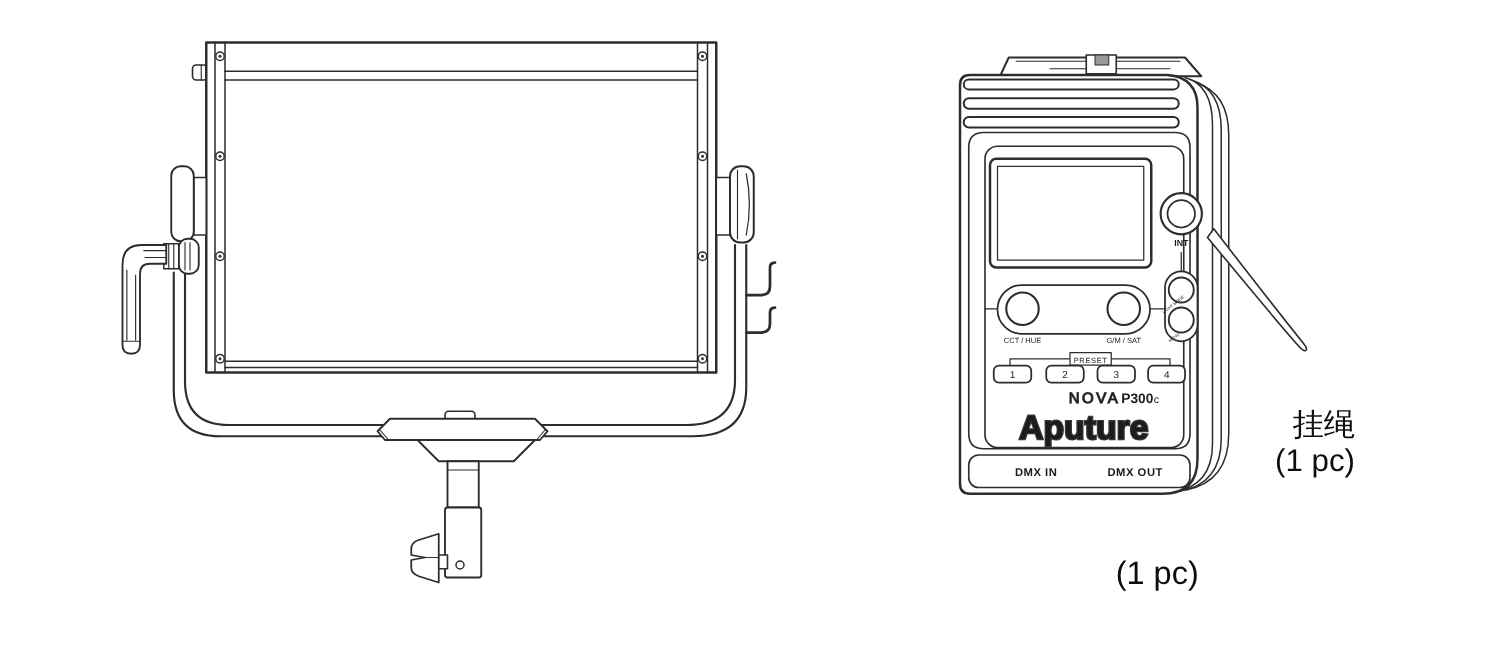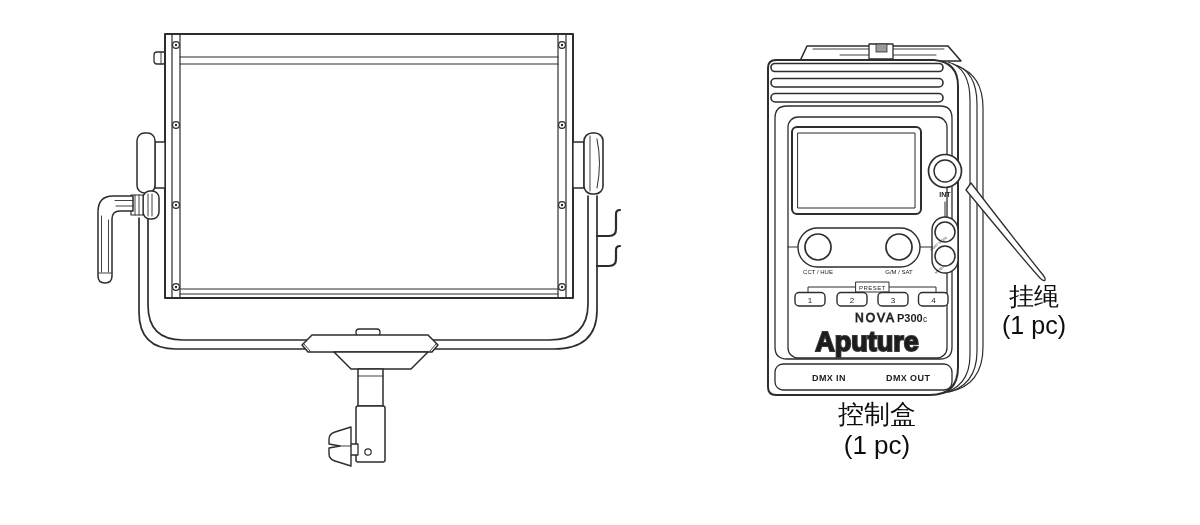--- a/index.html
+++ b/index.html
@@ -6,21 +6,21 @@
   .canvas{position:relative;width:1200px;height:525px;background:#ffffff;overflow:hidden;
           font-family:"Liberation Sans",sans-serif;}
   .canvas svg{position:absolute;left:0;top:0;}
   
   .ln{fill:none;stroke:#2d2d2d;stroke-linejoin:round;stroke-linecap:round;}
   .fw{fill:#ffffff;stroke:#2d2d2d;stroke-linejoin:round;stroke-linecap:round;}
   .s09{stroke-width:.9;} .s1{stroke-width:1;} .s12{stroke-width:1.2;} .s13{stroke-width:1.3;}
   .s14{stroke-width:1.4;} .s15{stroke-width:1.5;} .s16{stroke-width:1.6;} .s17{stroke-width:1.7;}
   .s2{stroke-width:2;} .s22{stroke-width:2.2;}
   svg text{font-family:"Liberation Sans",sans-serif;fill:#1c1c1c;}
-  .caption{position:absolute;color:#0d0d0d;text-align:center;}
+  .caption{position:absolute;color:#0d0d0d;text-align:right;margin-top:44px;}
   .caption-light{left:266px;top:478px;width:200px;font-size:27px;}
   .caption-ctrl{left:795px;top:399px;width:164px;font-size:26px;line-height:31px;}
   .caption-lanyard{left:984px;top:282px;width:100px;font-size:25px;line-height:29px;}
 </style>
 </head>
 <body>
 
 <div class="canvas">
 
   <svg width="1200" height="525" viewBox="0 0 1200 525">
@@ -183,21 +183,20 @@
         <text x="855" y="322" font-size="12" letter-spacing="2" fill="#ffffff" stroke="#555555" stroke-width="1" paint-order="stroke">NOVA</text>
         <text x="897" y="322" font-size="11" font-weight="bold" fill="#222222">P300</text>
         <text x="923" y="322" font-size="8.5" fill="#444444">c</text>
         <text x="867" y="351" font-size="27" font-weight="bold" text-anchor="middle" fill="#ffffff" stroke="#383838" stroke-width="2" paint-order="stroke">Aputure</text>
       </g>
     </g>
   </svg>
 
 
   <div class="caption caption-ctrl">
-    <div>控制盒</div>
     <div>(1 pc)</div>
   </div>
 
   <div class="caption caption-lanyard">
     <div>挂绳</div>
     <div>(1 pc)</div>
   </div>
 
 </div>
 

